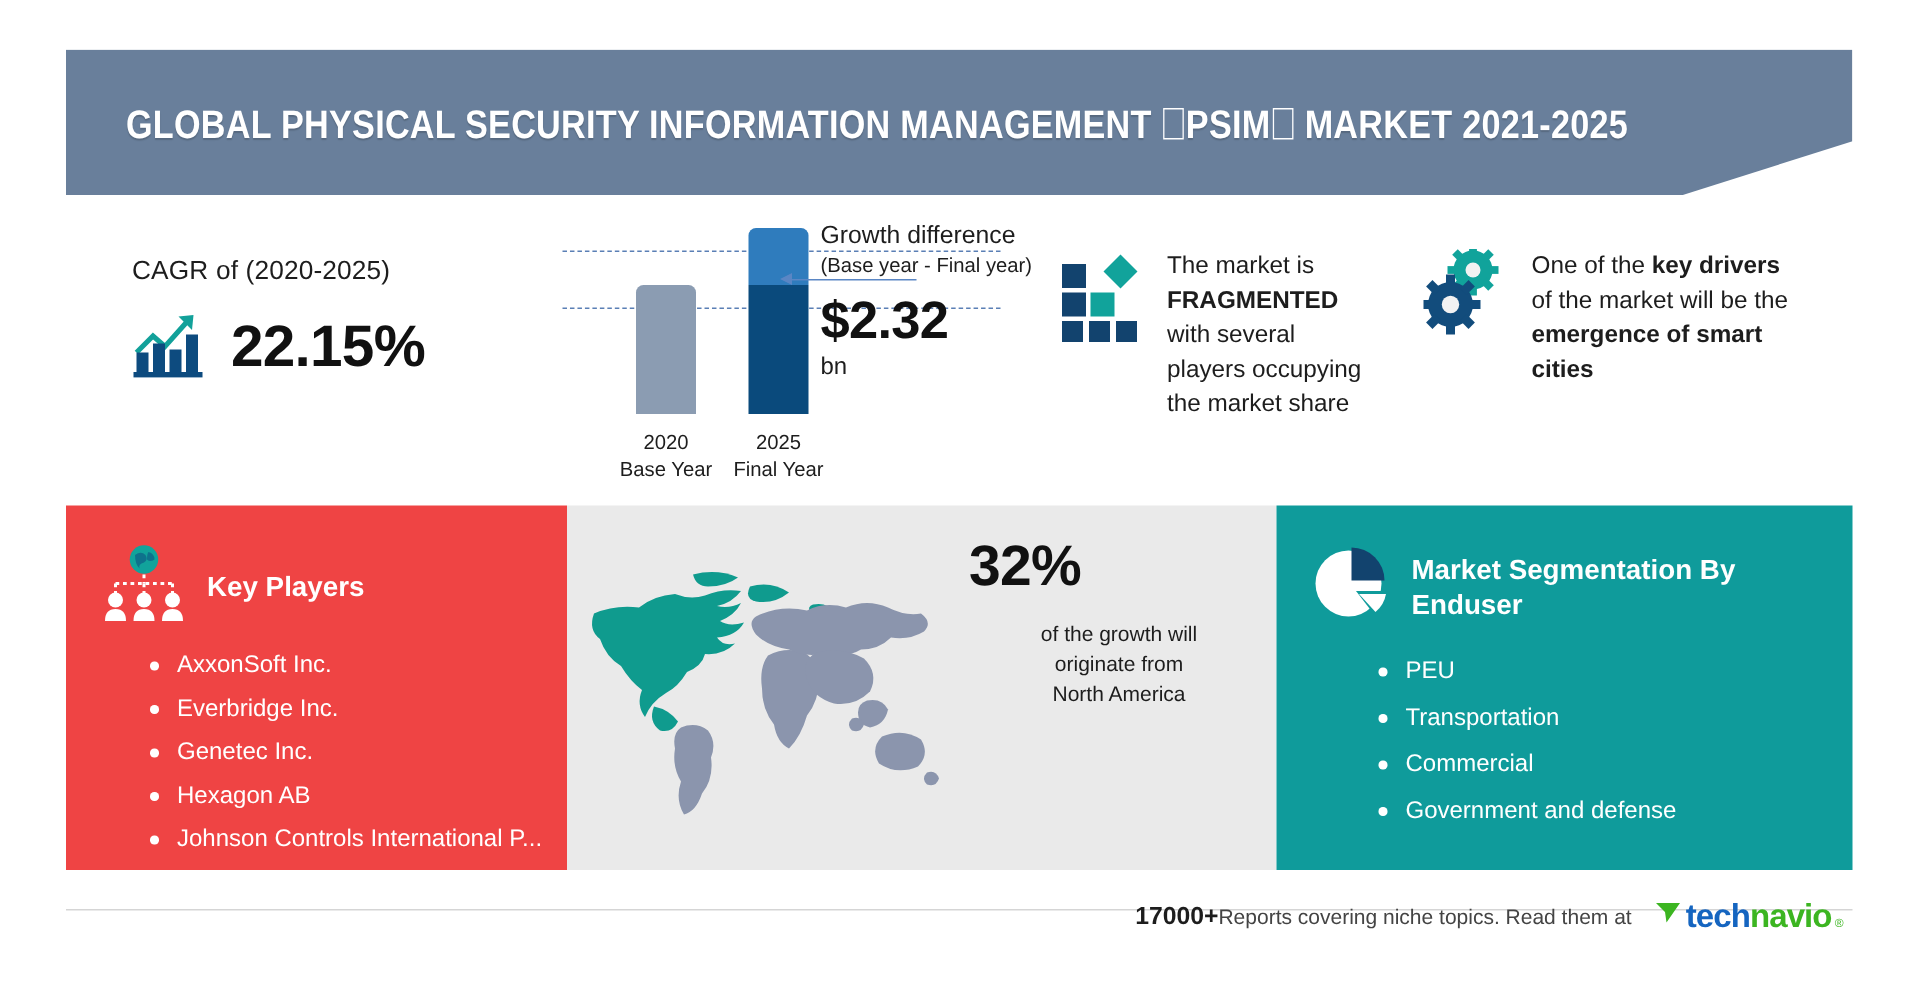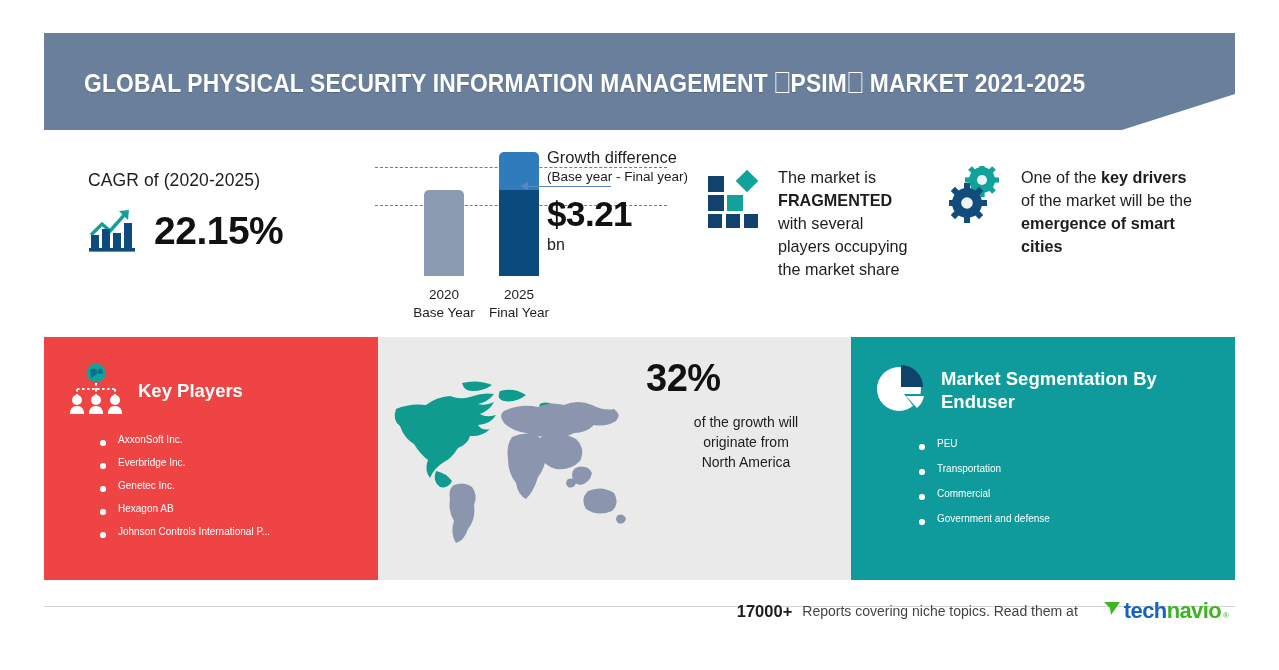--- a/index.html
+++ b/index.html
@@ -225,21 +225,21 @@
     font-weight: bold;
     line-height: 1.24;
   }
   .panel-list {
     list-style: none;
     margin: 16px 0 0 0;
     padding: 0 0 0 56px;
   }
   .panel-list li {
     color: #ffffff;
-    font-size: 10px;
+    font-size: 16px;
     line-height: 1.0;
     margin-bottom: 13px;
     position: relative;
     padding-left: 18px;
     white-space: nowrap;
   }
   .panel-list li::before {
     content: "";
     position: absolute;
     left: 0; top: 5px;
@@ -284,21 +284,20 @@
     width: 1191px; height: 1px;
     background: #d5d5d5;
   }
   #footer {
     position: absolute;
     left: 44px; top: 592px;
     width: 1191px; height: 38px;
     display: flex;
     align-items: center;
     justify-content: flex-end;
-    gap: 10px;
     padding-right: 6px;
     box-sizing: border-box;
   }
   #footer-count {
     font-size: 16.5px;
     font-weight: bold;
     color: #1d1d1d;
   }
   #footer-text {
     font-size: 14px;
@@ -366,21 +365,21 @@
       <div class="bar-caption" id="cap-2025">
         <div>2025</div>
         <div>Final Year</div>
       </div>
     </div>
 
     <div id="growth-annotation">
       <div id="growth-arrow"></div>
       <div id="growth-title">Growth difference</div>
       <div id="growth-sub">(Base year - Final year)</div>
-      <div id="growth-value">$3.21</div>
+      <div id="growth-value">$2.32</div>
       <div id="growth-unit">bn</div>
     </div>
 
     <div id="fragmented-block">
       <span>
         <svg width="58" height="62" viewBox="0 0 58 62">
           <rect x="2" y="10" width="16" height="16" fill="#12436e"></rect>
           <rect x="2" y="29" width="16" height="16" fill="#12436e"></rect>
           <rect x="21" y="29" width="16" height="16" fill="#11a39b"></rect>
           <rect x="2" y="48" width="14" height="14" fill="#12436e"></rect>

